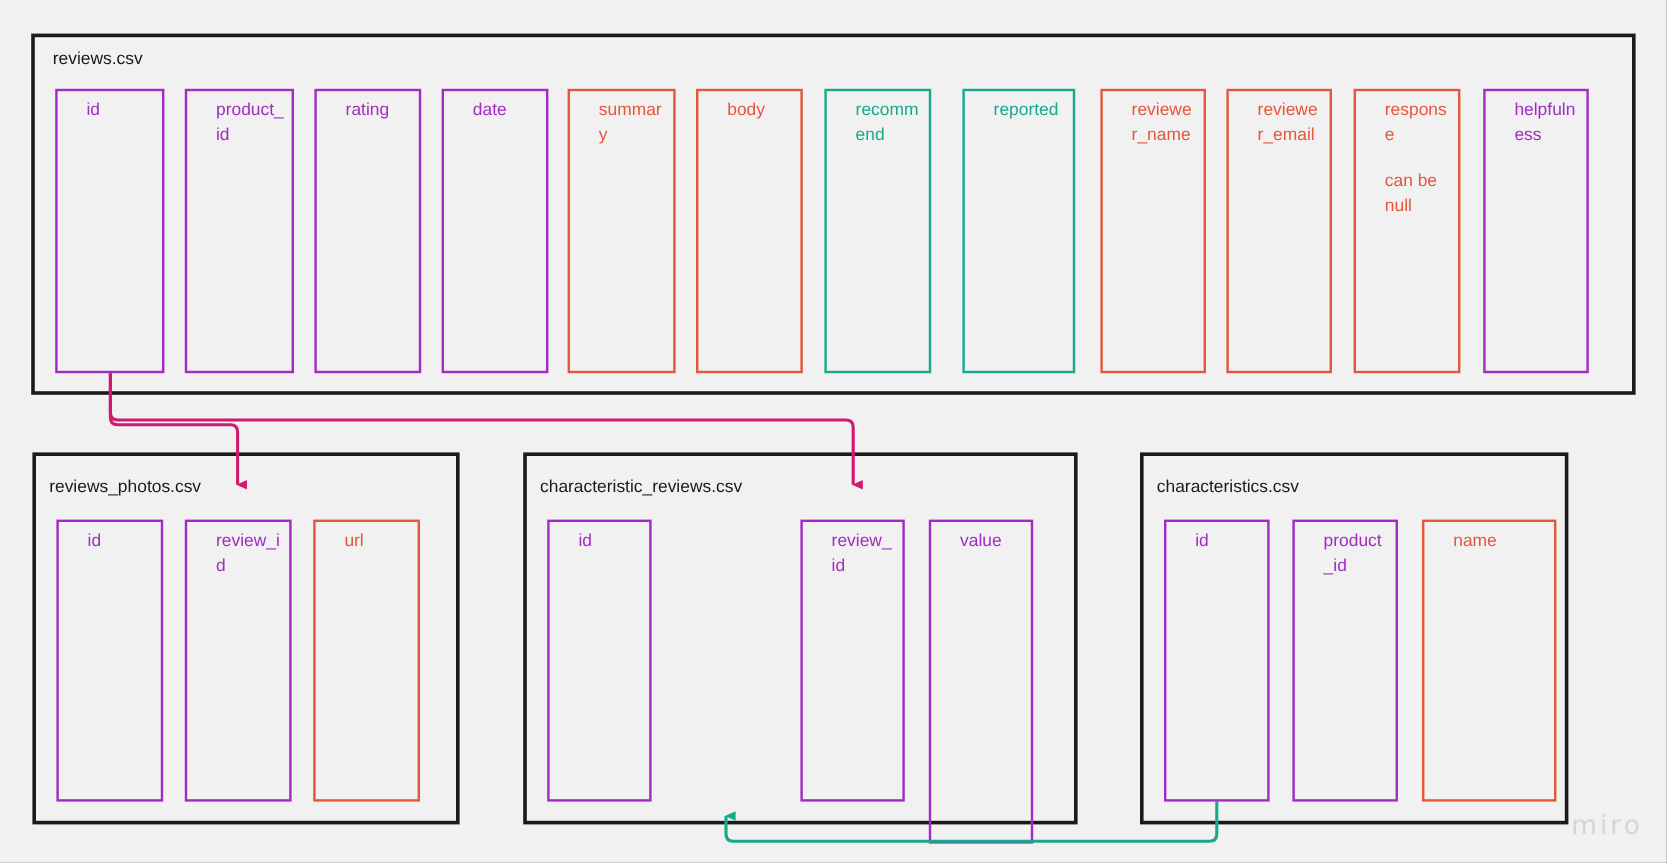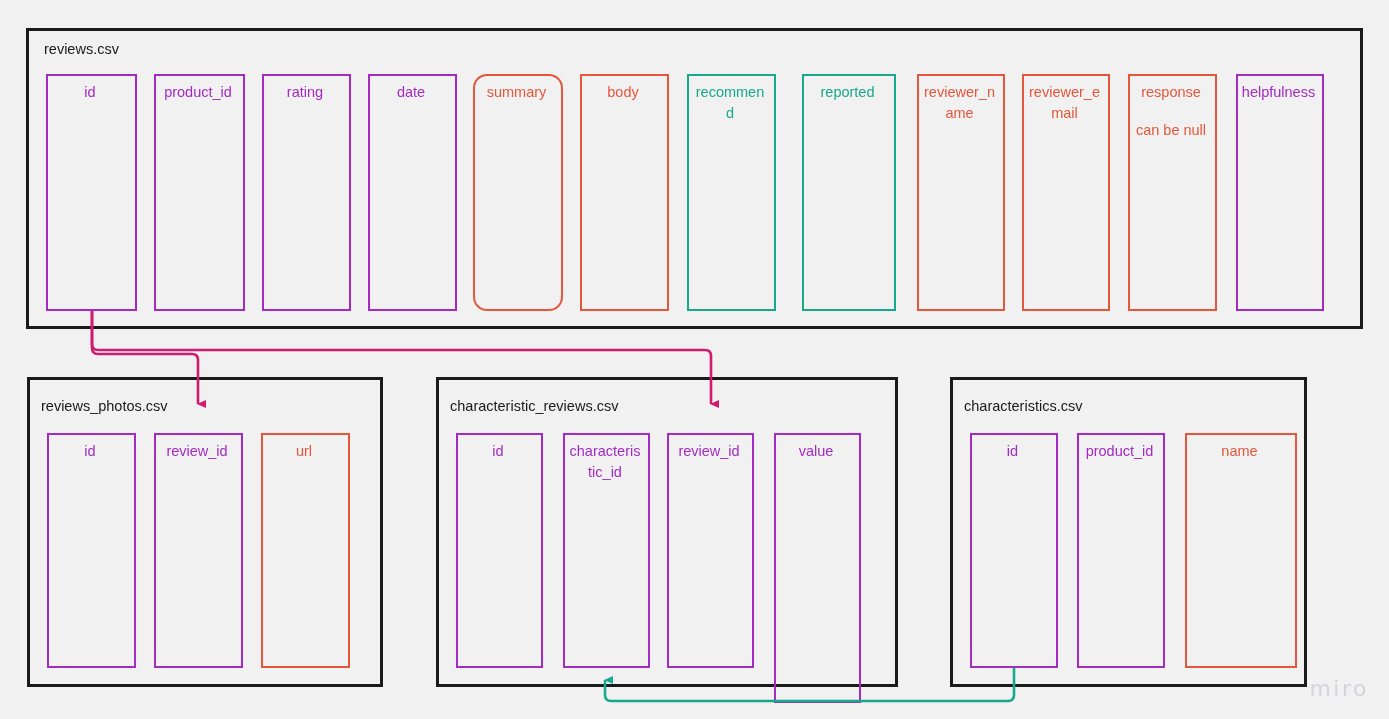--- a/index.html
+++ b/index.html
@@ -24,22 +24,21 @@
     font-size:14.5px;
     color:#1a1a1a;
     line-height:1.25;
     white-space:nowrap;
   }
   .field{
     position:absolute;
     box-sizing:border-box;
     border:2.5px solid #a32bc4;
     background:transparent;
-    padding:6px 6px 0 3px;
-    text-align:center;
+    padding:6px 6px 0 24px;
   }
   .field .ftext{
     font-size:14.5px;
     line-height:1.45;
     color:#a32bc4;
     display:block;
     word-break:break-all;
     white-space:pre-wrap;
   }
   .field.purple{border-color:#a32bc4;}
@@ -76,21 +75,21 @@
   </div>
   <div class="field purple" style="left:154px;top:74px;width:91px;height:237px;">
     <span class="ftext">product_id</span>
   </div>
   <div class="field purple" style="left:262px;top:74px;width:89px;height:237px;">
     <span class="ftext">rating</span>
   </div>
   <div class="field purple" style="left:368px;top:74px;width:89px;height:237px;">
     <span class="ftext">date</span>
   </div>
-  <div class="field orange" style="left:473px;top:74px;width:90px;height:237px;border-radius:14px;">
+  <div class="field orange" style="left:473px;top:74px;width:90px;height:237px;">
     <span class="ftext">summary</span>
   </div>
   <div class="field orange" style="left:580px;top:74px;width:89px;height:237px;">
     <span class="ftext">body</span>
   </div>
   <div class="field green" style="left:687px;top:74px;width:89px;height:237px;">
     <span class="ftext">recommend</span>
   </div>
   <div class="field green" style="left:802px;top:74px;width:94px;height:237px;">
     <span class="ftext">reported</span>
@@ -121,23 +120,20 @@
   <div class="field orange" style="left:261px;top:433px;width:89px;height:235px;">
     <span class="ftext">url</span>
   </div>
 
   <div class="panel" style="left:436px;top:377px;width:462px;height:310px;"></div>
   <div class="panel-title" style="left:450px;top:397px;">characteristic_reviews.csv</div>
 
   <div class="field purple" style="left:456px;top:433px;width:87px;height:235px;">
     <span class="ftext">id</span>
   </div>
-  <div class="field purple" style="left:563px;top:433px;width:87px;height:235px;">
-    <span class="ftext">characteristic_id</span>
-  </div>
   <div class="field purple" style="left:667px;top:433px;width:87px;height:235px;">
     <span class="ftext">review_id</span>
   </div>
   <div class="field purple" style="left:774px;top:433px;width:87px;height:270px;">
     <span class="ftext">value</span>
   </div>
 
   <div class="panel" style="left:950px;top:377px;width:357px;height:310px;"></div>
   <div class="panel-title" style="left:964px;top:397px;">characteristics.csv</div>
 

